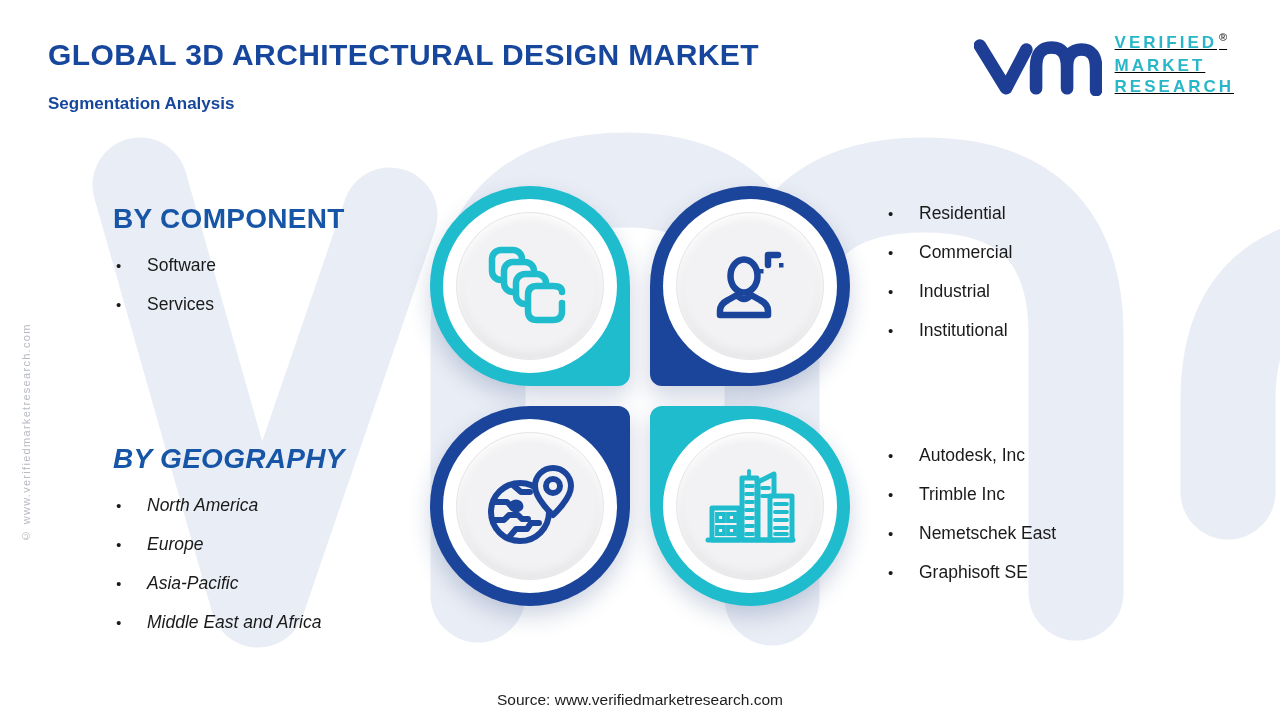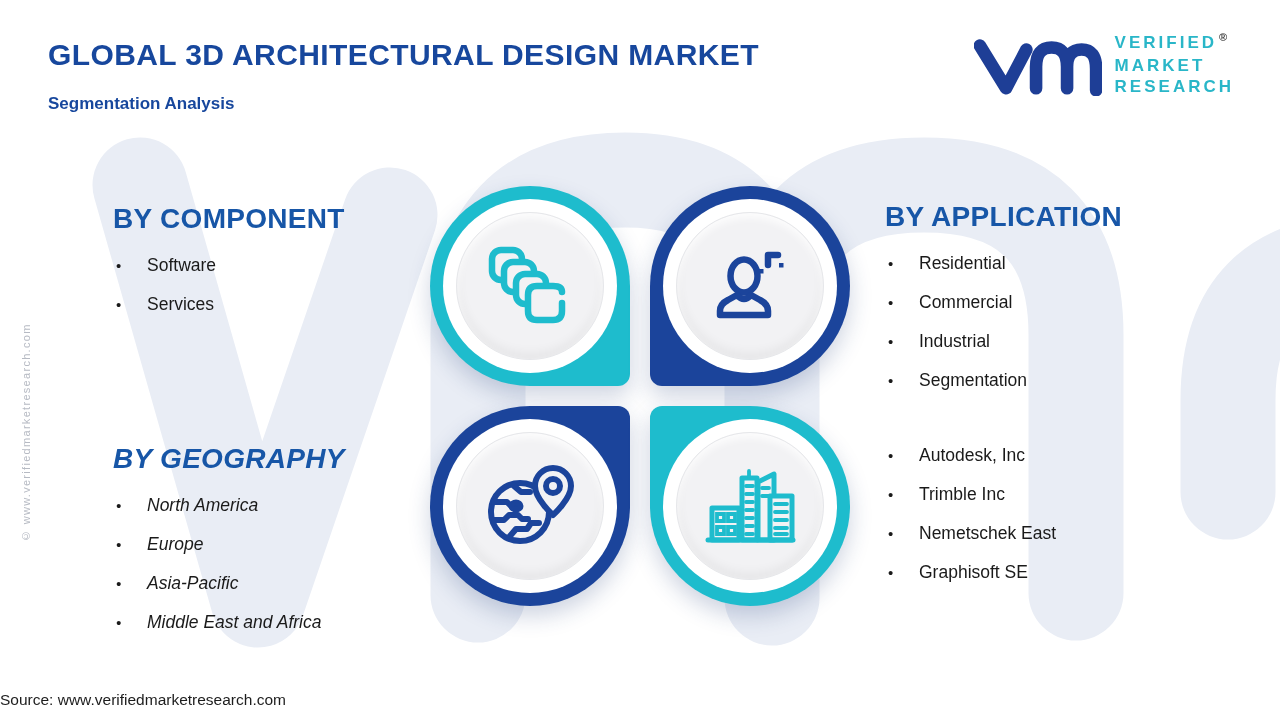--- a/index.html
+++ b/index.html
@@ -15,21 +15,21 @@
   
   .title {
     position:absolute; left:48px; top:38px; font-size:30px; font-weight:bold;
     color:var(--title-blue); letter-spacing:0.4px; white-space:nowrap;text-align:right;
   }
   .subtitle {
     position:absolute; left:48px; top:94px; font-size:17px; font-weight:bold;
     color:var(--title-blue);
   }
   
-  .logo { position:absolute; right:46px; top:32px; display:flex; align-items:center; gap:13px; }
+  .logo { position:absolute; right:46px; top:32px; display:flex; align-items:center; gap:13px;text-decoration:underline; }
   .logo-mark path { stroke:var(--logo-blue); fill:none; stroke-width:13;
                     stroke-linecap:round; stroke-linejoin:round; }
   .logo-text { display:flex; flex-direction:column; }
   .logo-line { font-size:17px; font-weight:bold; color:var(--logo-teal);
                letter-spacing:3px; line-height:21px; white-space:nowrap; }
   .reg { font-size:11px; color:#3c3c3c; position:relative; top:-7px; margin-left:2px; letter-spacing:0; }
   
   .quads { position:absolute; left:430px; top:186px; display:grid;
            grid-template-columns:200px 200px; grid-gap:20px; }
   .quad { position:relative; width:200px; height:200px; }
@@ -59,21 +59,21 @@
   .s-component   { left:113px; top:203px; }
   .s-application { left:885px; top:201px; }
   .s-geography   { left:113px; top:443px;font-style:italic; }
   .s-keyplayer   { left:885px; top:443px; }
   .section h2 { font-size:28px; font-weight:bold; color:var(--heading-blue);
                 letter-spacing:0.3px; margin-bottom:18px; white-space:nowrap; }
   .bullet-item { display:flex; align-items:baseline; margin-bottom:14px;
                  font-size:17.5px; line-height:24px; color:var(--text); white-space:nowrap; }
   .dot { flex:0 0 34px; width:34px; font-size:15px; padding-left:3px; color:var(--text); }
   
-  .source { position:absolute; left:0; width:1280px; top:691px; 
+  .source { position:absolute; left:0; width:1280px; top:691px; text-align:center;
             font-size:15.5px; color:#1d1d1d; }
   .copyright { position:absolute; left:20px; top:252px; height:290px;
                writing-mode:vertical-rl; transform:rotate(180deg);
                font-size:11px; color:var(--copyright-gray); letter-spacing:1.3px;
                white-space:nowrap; }
 </style>
 </head>
 <body>
 
 <div class="page">
@@ -175,37 +175,36 @@
           <span>Software</span>
         </div>
         <div class="bullet-item">
           <span class="dot">•</span>
           <span>Services</span>
         </div>
       </div>
   </div>
 
   <div class="section s-application">
-    <h2>BY APPLICATION</h2>
     <div>
         <div class="bullet-item">
           <span class="dot">•</span>
           <span>Residential</span>
         </div>
         <div class="bullet-item">
           <span class="dot">•</span>
           <span>Commercial</span>
         </div>
         <div class="bullet-item">
           <span class="dot">•</span>
           <span>Industrial</span>
         </div>
         <div class="bullet-item">
           <span class="dot">•</span>
-          <span>Segmentation</span>
+          <span>Institutional</span>
         </div>
       </div>
   </div>
 
   <div class="section s-geography">
     <h2>BY GEOGRAPHY</h2>
     <div>
         <div class="bullet-item">
           <span class="dot">•</span>
           <span>North America</span>

